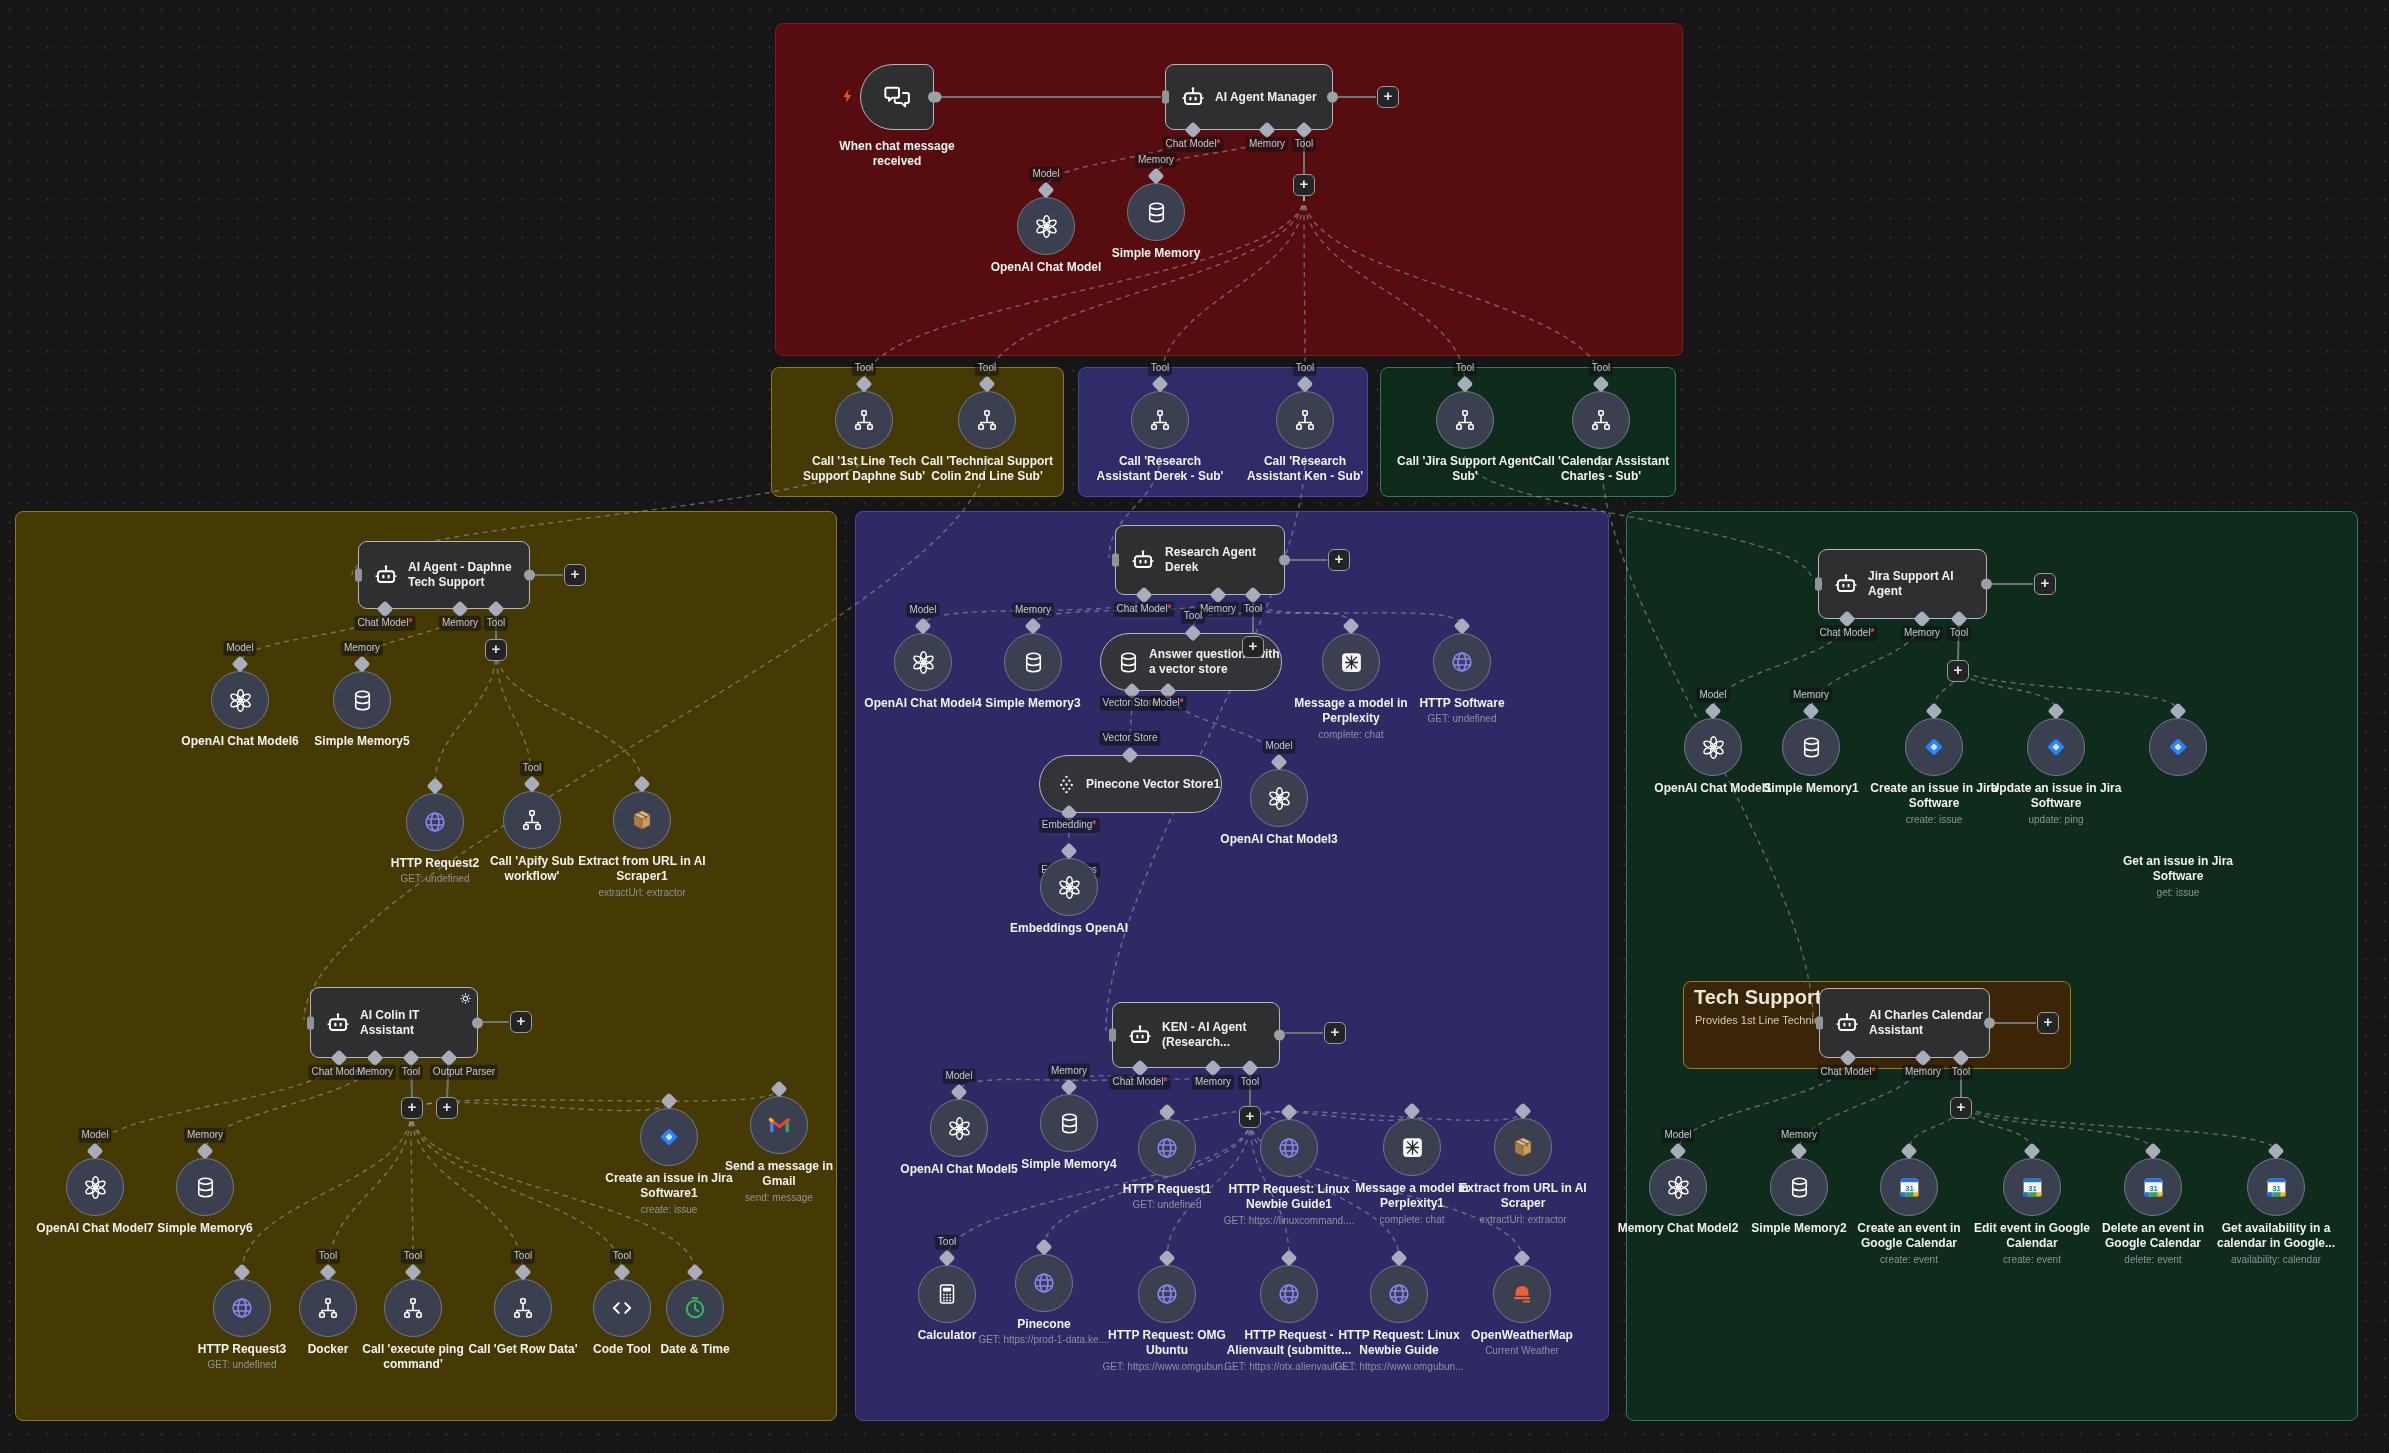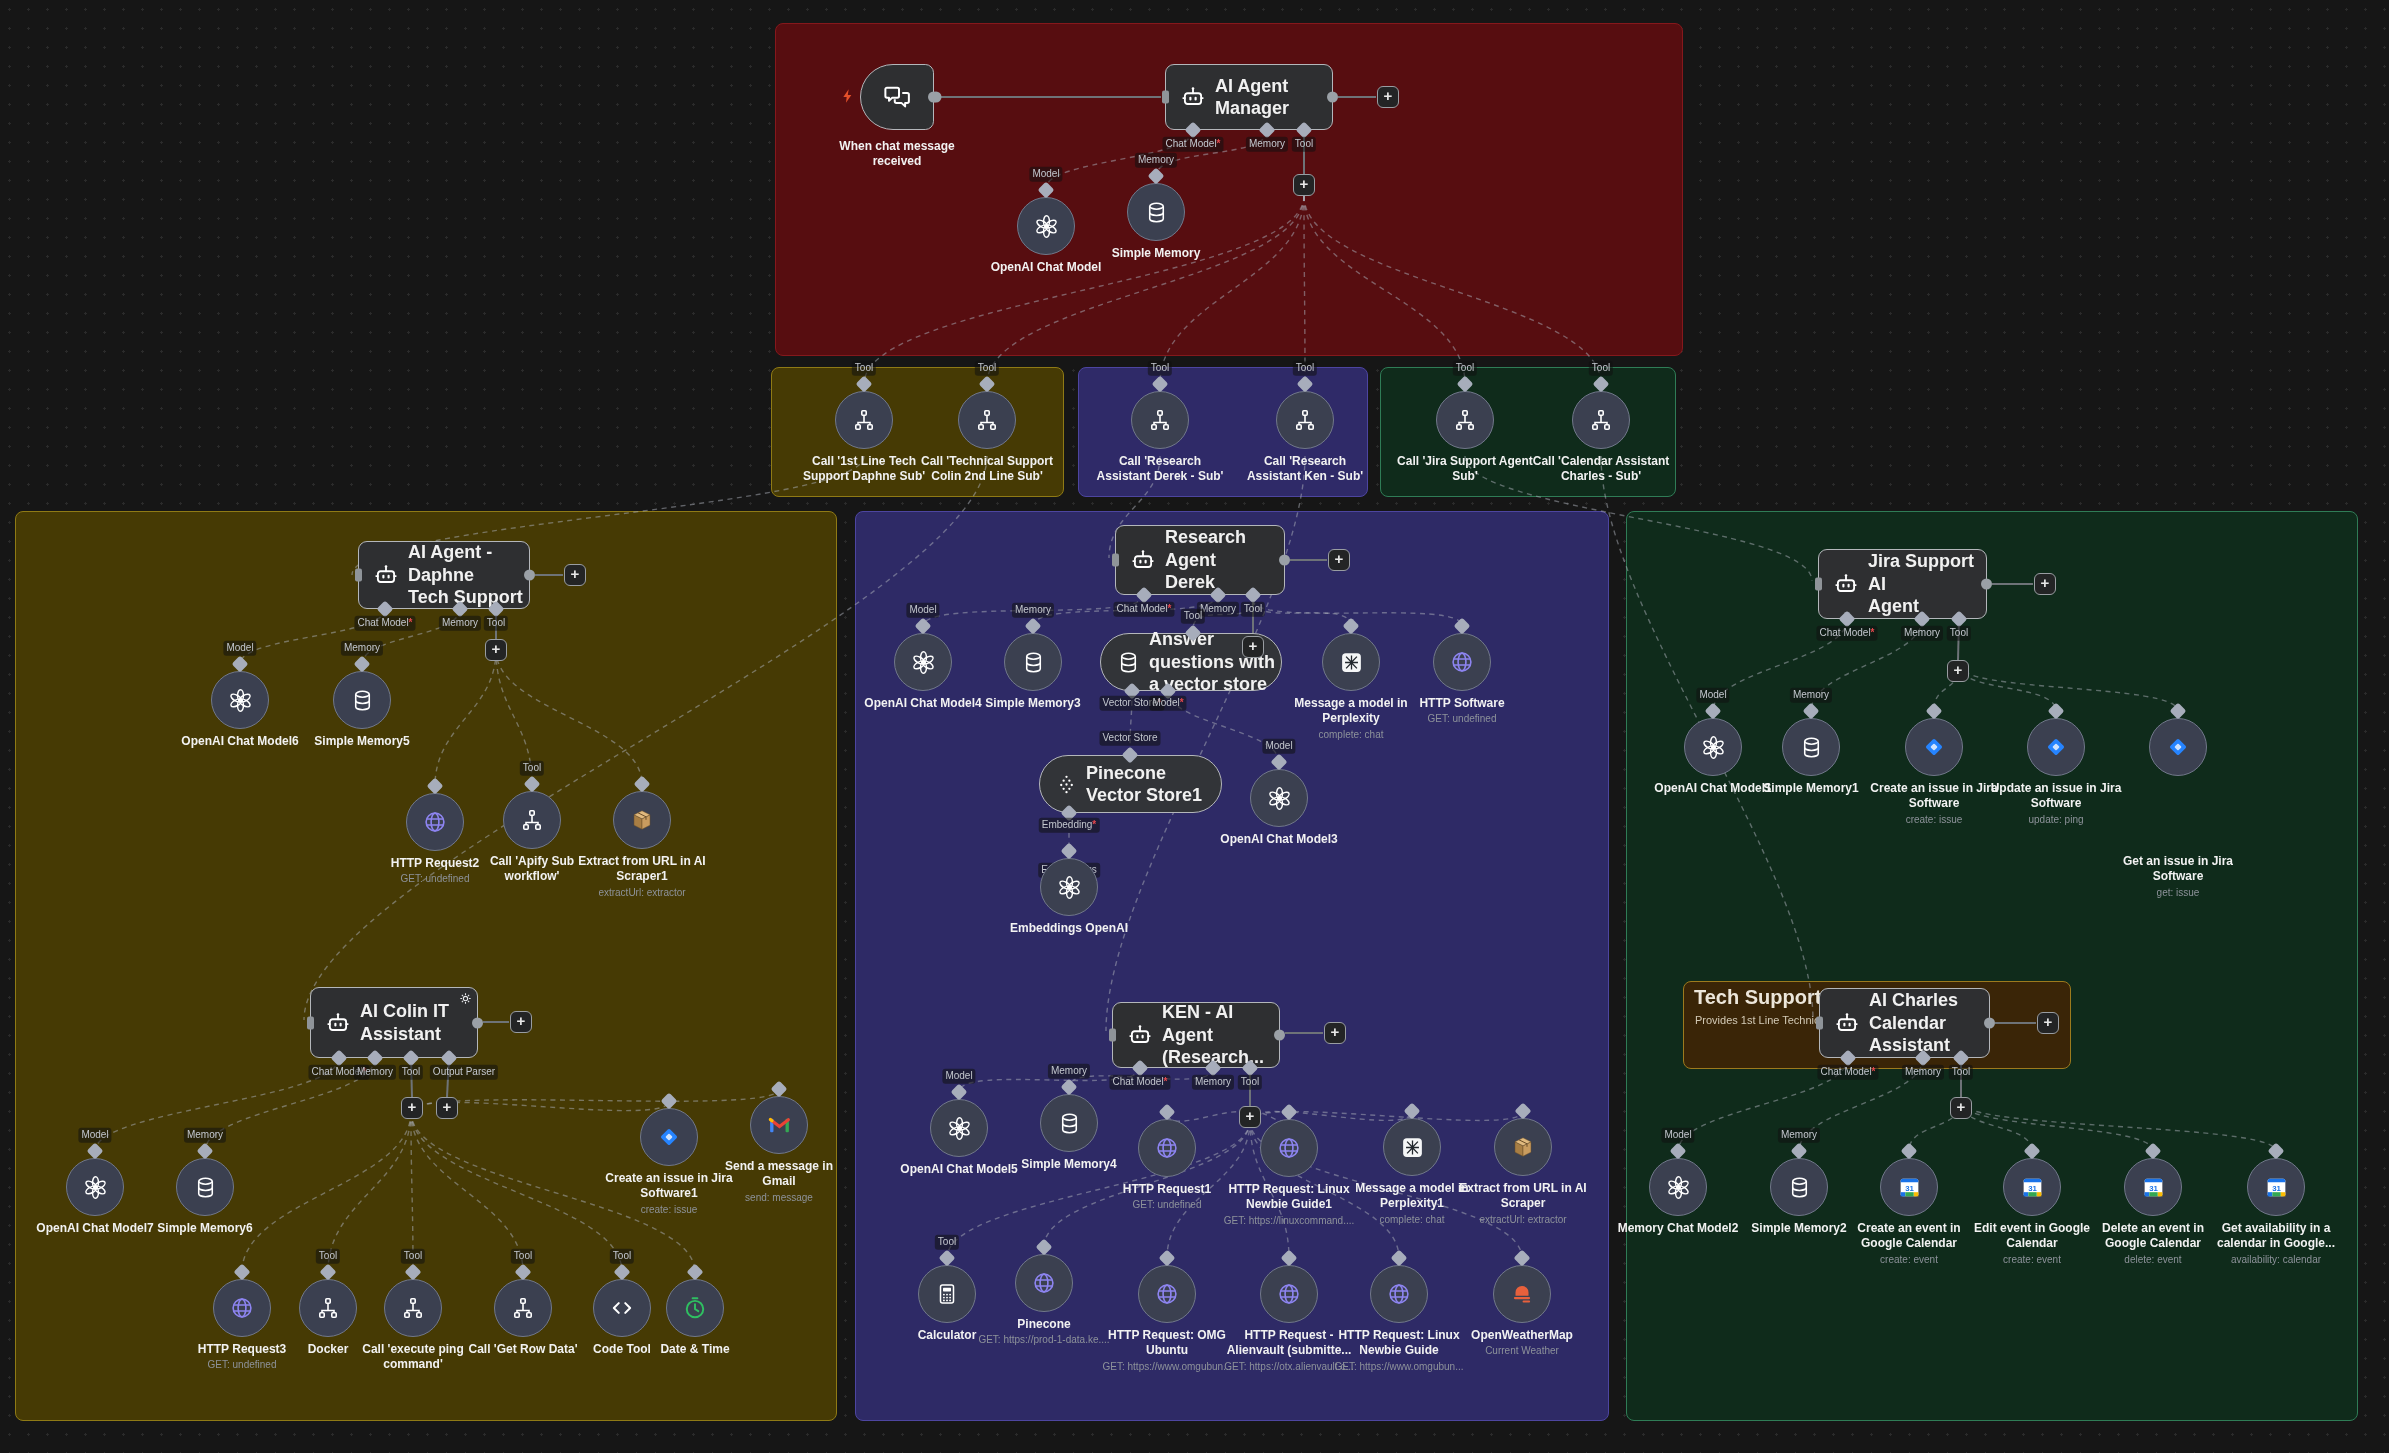--- a/index.html
+++ b/index.html
@@ -10,21 +10,21 @@
     font-family:"Liberation Sans",sans-serif;}
   .zone{position:absolute;border-radius:8px;border:1.5px solid;box-sizing:border-box;}
   .zone-title{position:absolute;left:10px;top:4px;font-size:20px;font-weight:bold;color:#ece6da;white-space:nowrap;overflow:hidden;}
   .zone-sub{position:absolute;left:11px;top:32px;font-size:11px;color:#d3cab6;white-space:nowrap;overflow:hidden;}
   #edges{position:absolute;left:0;top:0;}
   #nodes{position:absolute;left:0;top:0;width:100%;height:100%;}
   .agent,.trigger,.pill{position:absolute;background:#2e2f31;border:1.5px solid #b4b7bb;border-radius:9px;
     box-sizing:border-box;display:flex;align-items:center;color:#f1f1f1;}
   .trigger{border-radius:34px 9px 9px 34px;justify-content:center;}
   .pill{border-radius:29px;background:#323438;}
-  .agent .alabel,.pill .plabel{font-size:18px;font-weight:600;line-height:1.25;white-space:pre-line;}
+  .agent .alabel,.pill .plabel{font-size:12px;font-weight:600;line-height:1.25;white-space:pre-line;}
   .agent .aicon{margin:0 9px 0 14px;display:flex;}
   .pill .picon{margin:0 8px 0 15px;display:flex;}
   .in-tab{position:absolute;left:-4px;top:50%;transform:translateY(-50%);width:7px;height:13px;background:#8f9499;border-radius:2px;}
   .out-dot{position:absolute;right:-6px;top:50%;transform:translateY(-50%);width:11px;height:11px;border-radius:50%;background:#9aa0a6;}
   .gear{position:absolute;right:5px;top:4px;display:flex;}
   .disc{position:absolute;width:58px;height:58px;border-radius:50%;background:#3b4050;border:1.5px solid #71788a;
     box-sizing:border-box;display:flex;align-items:center;justify-content:center;}
   .diamond{position:absolute;width:12px;height:12px;background:#a7adbb;border-radius:2.5px;
     transform:translate(-50%,-50%) rotate(45deg);}
   .chip{position:absolute;transform:translate(-50%,-50%);font-size:10px;color:#c3c7ce;background:rgba(16,16,16,.55);

